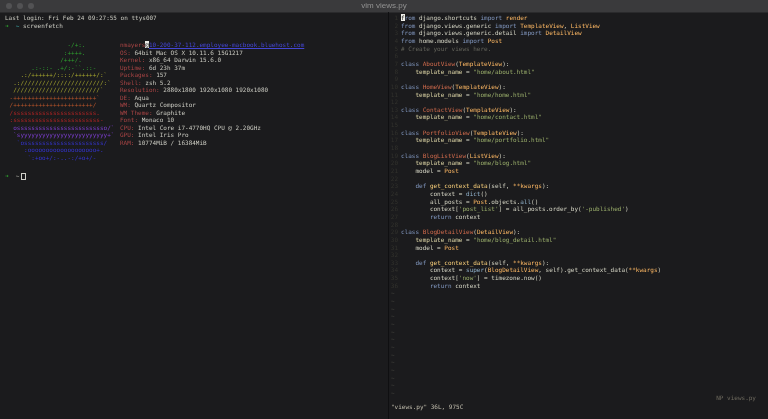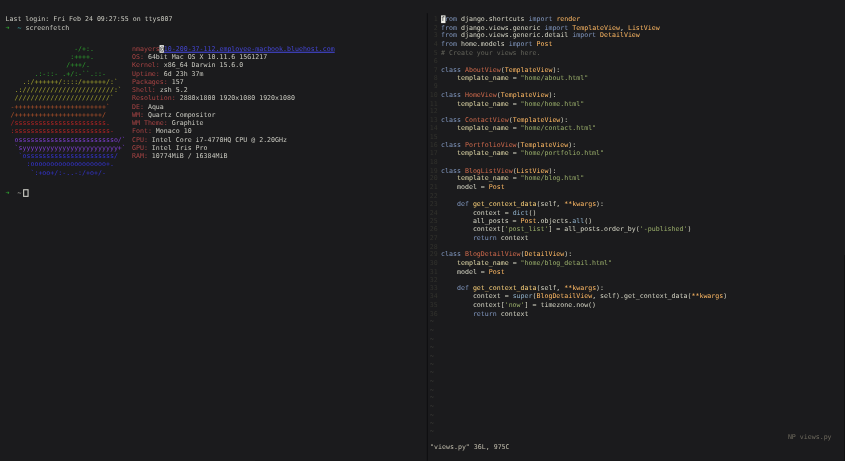--- a/index.html
+++ b/index.html
@@ -36,20 +36,26 @@
   .token-attr{color:var(--e-attr);}
   .token-cur{background:#f0f0ea;color:#141414;}
   .tilde{position:absolute;left:2px;white-space:pre;font-size:6px;line-height:7px;color:#43433d;}
   #statusline-right{position:absolute;right:12px;white-space:pre;font-size:6px;color:#6e6a5e;}
   #statusbar{position:absolute;left:2px;white-space:pre;font-size:6px;color:#c2beae;}
 </style>
 </head>
 <body>
 
 <div id="window">
+  <div id="titlebar">
+    <button class="light" style="left:6px"></button>
+    <button class="light" style="left:17px"></button>
+    <button class="light" style="left:28px"></button>
+    <div id="window-title">vim views.py</div>
+  </div>
 
   <div id="pane-left">
     <div class="tline" style="top:2px;left:5px">Last login: Fri Feb 24 09:27:55 on ttys007</div>
     <div class="tline" style="top:9.5px;left:5px"><span class="p-arrow">➜</span><span>  </span><span class="p-path">~</span><span> </span><span class="p-cmd">screenfetch</span></div>
     <div id="art">
         <div class="tline" style="top: 29px; left: 6px; color: var(--t-green);">                 -/+:.</div>
         <div class="tline" style="top: 36.5px; left: 6px; color: var(--t-green);">                :++++.</div>
         <div class="tline" style="top: 44px; left: 6px; color: var(--t-green);">               /+++/.</div>
         <div class="tline" style="top: 51.5px; left: 6px; color: var(--t-green);">       .:-::- .+/:-``.::-</div>
         <div class="tline" style="top: 59px; left: 6px; color: var(--t-yellow);">    .:/++++++/::::/++++++/:`</div>

